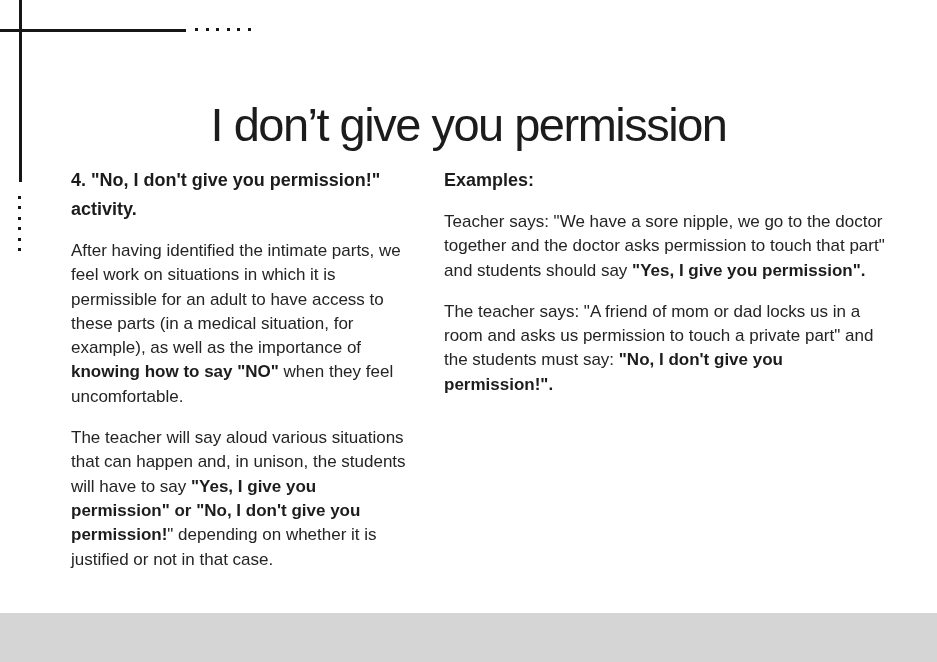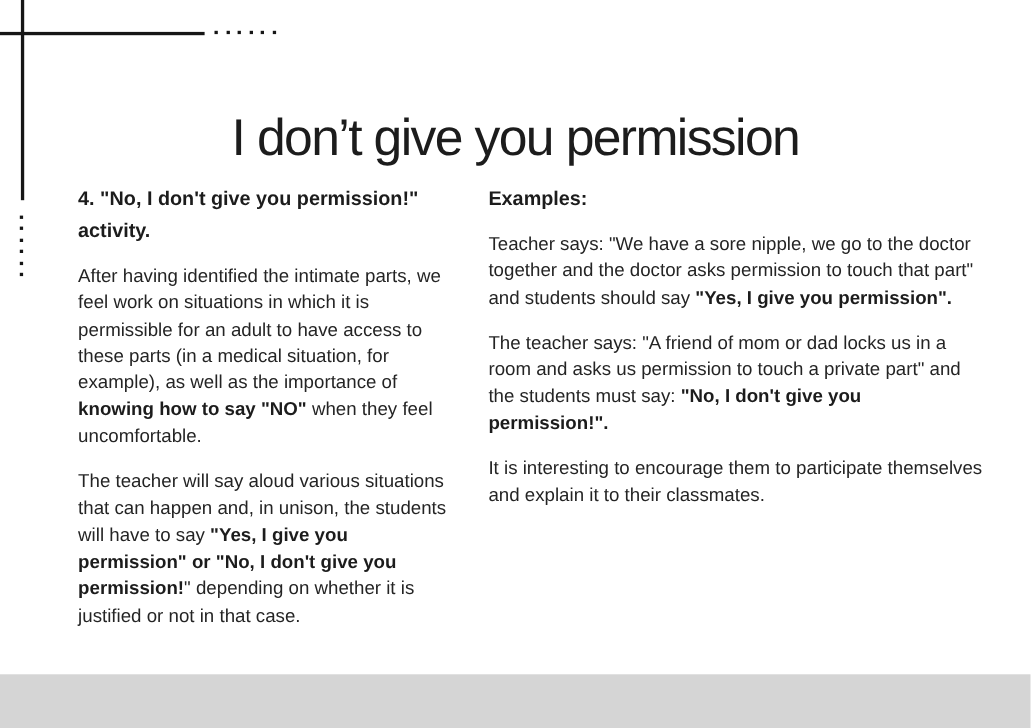--- a/index.html
+++ b/index.html
@@ -119,19 +119,18 @@
         <p class="para"><span>After having identified the intimate parts, we feel work on situations in which it is permissible for an adult to have access to these parts (in a medical situation, for example), as well as the importance of </span><strong>knowing how to say "NO"</strong><span> when they feel uncomfortable.</span></p>
         <p class="para"><span>The teacher will say aloud various situations that can happen and, in unison, the students will have to say </span><strong>"Yes, I give you permission" or "No, I don't give you permission!</strong><span>" depending on whether it is justified or not in that case.</span></p>
       </div>
   </div>
 
   <div class="col col-right">
     <h2 class="col-heading">Examples:</h2>
     <div>
         <p class="para"><span>Teacher says: "We have a sore nipple, we go to the doctor together and the doctor asks permission to touch that part" and students should say </span><strong>"Yes, I give you permission".</strong></p>
         <p class="para"><span>The teacher says: "A friend of mom or dad locks us in a room and asks us permission to touch a private part" and the students must say: </span><strong>"No, I don't give you permission!".</strong></p>
-        <p class="para"><span>It is interesting to encourage them to participate themselves and explain it to their classmates.</span></p>
       </div>
   </div>
 
   <div class="footer-bar"></div>
 
 </div>
 
 </body></html>

